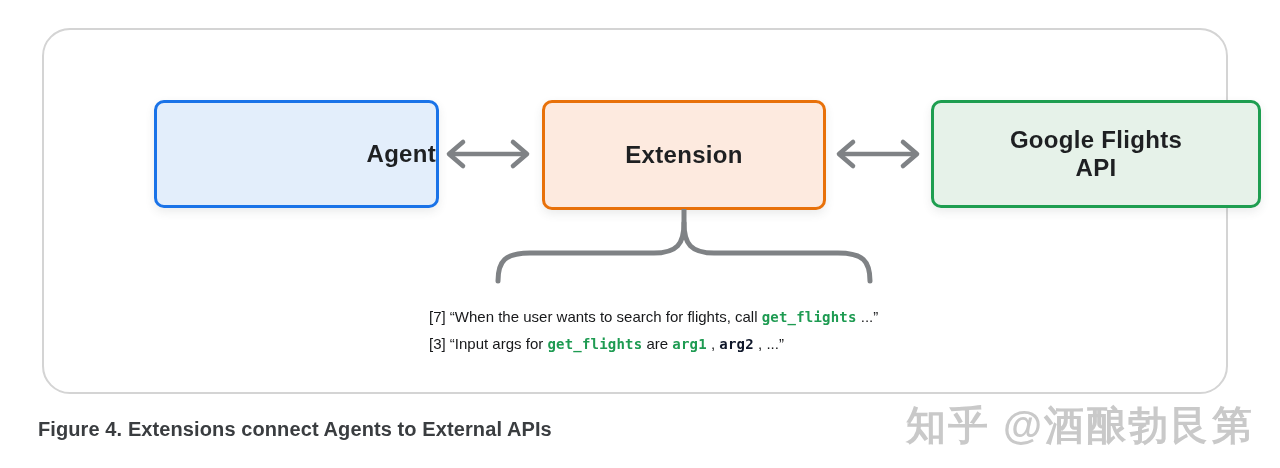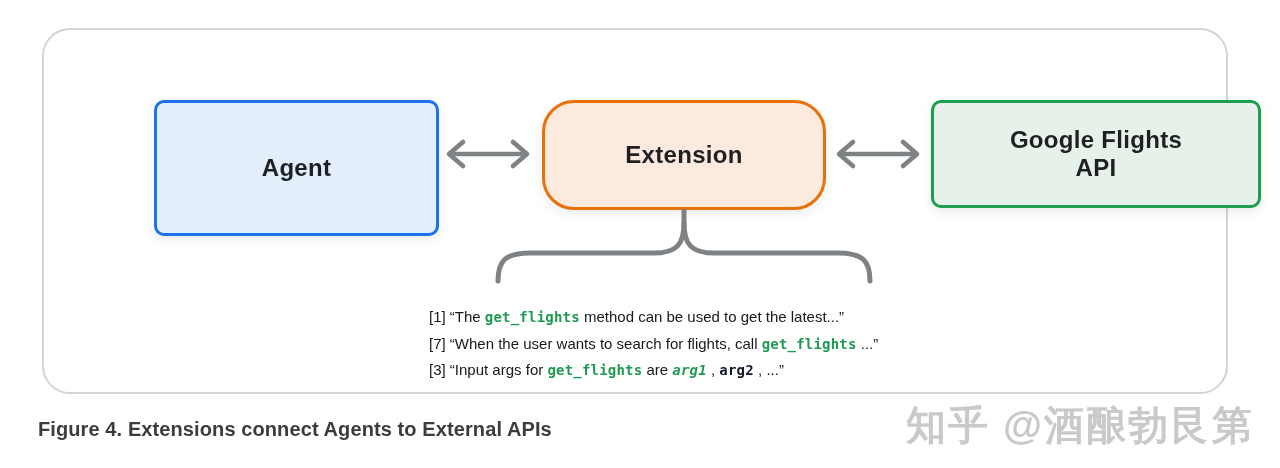--- a/index.html
+++ b/index.html
@@ -29,21 +29,21 @@
     box-shadow: 0 4px 10px rgba(60,64,67,0.10);
   }
   .node-label {
     font-size: 24px;
     font-weight: 600;
     color: #1e2022;
     letter-spacing: 0.3px;
     line-height: 28px;
     text-align: center;
   }
-  #node-agent     { left: 110px; top: 70px; width: 285px; height: 136px; }
+  #node-agent     { left: 110px; top: 70px; width: 285px; height: 108px; align-items: flex-end; }
   #node-extension { left: 498px; top: 70px; width: 284px; height: 110px; }
   #node-api       { left: 887px; top: 70px; width: 330px; height: 108px; }
   .arrow-svg { position: absolute; top: 102px; }
   #arrow-1 { left: 398px; }
   #arrow-2 { left: 788px; }
   .brace-svg { position: absolute; left: 450px; top: 179px; }
   .annotations {
     position: absolute;
     left: 385px; top: 274px;
     font-size: 15px;
@@ -85,21 +85,21 @@
   </div>
 
   <svg class="arrow-svg" id="arrow-1" width="92" height="44" viewBox="0 0 92 44">
     <g fill="none" stroke="#7f8285" stroke-width="4.6" stroke-linecap="round" stroke-linejoin="round">
       <line x1="9" y1="22" x2="83" y2="22"></line>
       <polyline points="21,10 7,22 21,34"></polyline>
       <polyline points="71,10 85,22 71,34"></polyline>
     </g>
   </svg>
 
-  <div class="node" id="node-extension" style="background: rgb(253, 234, 223); border-color: rgb(232, 113, 10); border-radius: 32px;">
+  <div class="node" id="node-extension" style="background: rgb(253, 234, 223); border-color: rgb(232, 113, 10);">
     <div class="node-label">Extension</div>
   </div>
 
   <svg class="arrow-svg" id="arrow-2" width="92" height="44" viewBox="0 0 92 44">
     <g fill="none" stroke="#7f8285" stroke-width="4.6" stroke-linecap="round" stroke-linejoin="round">
       <line x1="9" y1="22" x2="83" y2="22"></line>
       <polyline points="21,10 7,22 21,34"></polyline>
       <polyline points="71,10 85,22 71,34"></polyline>
     </g>
   </svg>
@@ -110,22 +110,21 @@
   </div>
 
   <svg class="brace-svg" width="380" height="76" viewBox="0 0 380 76">
     <g fill="none" stroke="#7f8285" stroke-width="5" stroke-linecap="round" stroke-linejoin="round">
       <path d="M 190,1 L 190,14 C 190,35 183,44 160,44 L 36,44 C 11,44 4,52 4,72"></path>
       <path d="M 190,14 C 190,35 197,44 220,44 L 344,44 C 369,44 376,52 376,72"></path>
     </g>
   </svg>
 
   <div class="annotations">
-    <div><span>[1] “The </span><span class="code" style="color: rgb(30, 155, 82);">get_flights</span><span> method can be used to get the latest...”</span></div>
     <div><span>[7] “When the user wants to search for flights, call </span><span class="code" style="color: rgb(30, 155, 82);">get_flights</span><span> ...”</span></div>
-    <div><span>[3] “Input args for </span><span class="code" style="color: rgb(30, 155, 82);">get_flights</span><span> are </span><span class="code" style="color: rgb(30, 155, 82); font-style: italic;">arg1</span><span> , </span><span class="code" style="color: #0f172a;">arg2</span><span> , ...”</span></div>
+    <div><span>[3] “Input args for </span><span class="code" style="color: rgb(30, 155, 82);">get_flights</span><span> are </span><span class="code" style="color: rgb(30, 155, 82);">arg1</span><span> , </span><span class="code" style="color: #0f172a;">arg2</span><span> , ...”</span></div>
   </div>
 
 </div>
 
 <div class="caption">Figure 4. Extensions connect Agents to External APIs</div>
 
 <div class="watermark">知乎 @酒酿勃艮第</div>
 
 </body></html>

